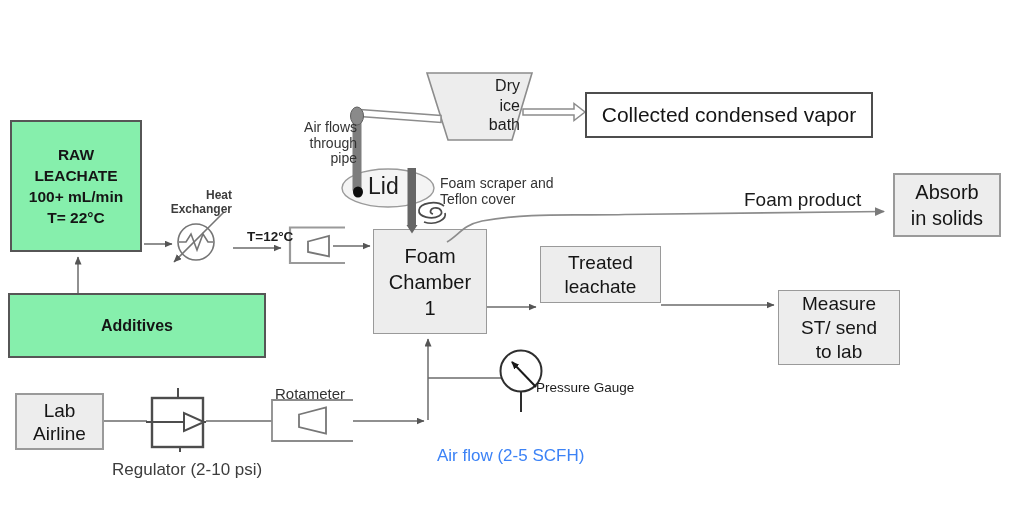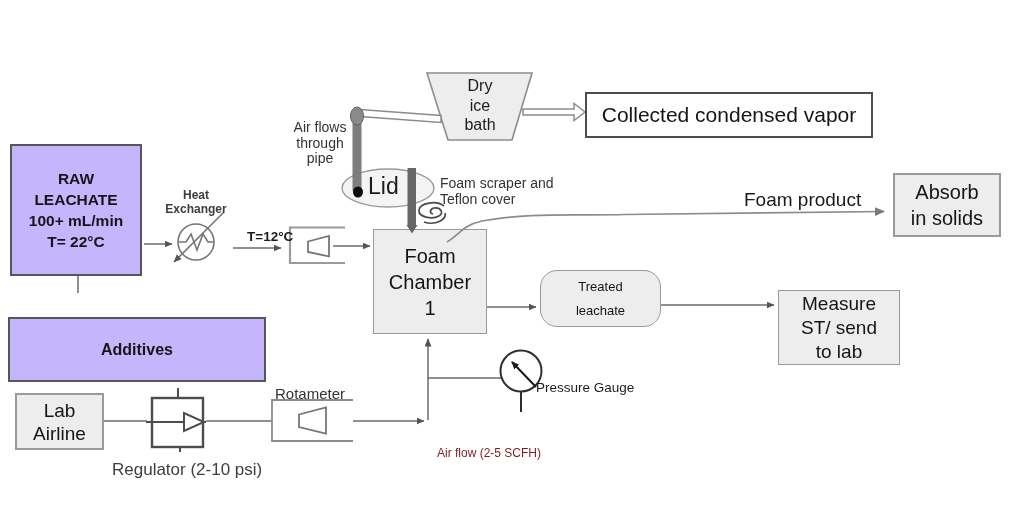--- a/index.html
+++ b/index.html
@@ -2,24 +2,24 @@
 <html><head>
 <meta charset="utf-8">
 <style>
   html,body{margin:0;padding:0;background:#fff;}
   .stage{position:relative;width:1024px;height:512px;background:#ffffff;overflow:hidden;
          font-family:"Liberation Sans", sans-serif;color:#1a1a1a;}
   svg.layer{position:absolute;left:0;top:0;width:1024px;height:512px;}
   .box{position:absolute;box-sizing:border-box;background:#ededed;border:1.6px solid #9a9a9a;
        display:flex;flex-direction:column;justify-content:center;align-items:center;
        text-align:left;color:#151515;}
-  .box.dark{border:2.5px solid #565656;background:#c4b5fd;margin-top:24px;}
+  .box.dark{border:2.5px solid #565656;background:#86efac;}
   .box.white{background:#ffffff;border:2.5px solid #4d4d4d;}
   .lbl{position:absolute;white-space:nowrap;color:#2b2b2b;}
-  .lbl.center{text-align:center;white-space:normal;}
+  .lbl.center{text-align:right;white-space:normal;}
   .bold{font-weight:bold;}
 </style>
 </head>
 <body>
 
 <div class="stage">
 
   <svg class="layer" viewBox="0 0 1024 512">
     <defs>
       <marker id="ah" markerWidth="9" markerHeight="8" refX="7.5" refY="3.5" orient="auto" markerUnits="userSpaceOnUse">
@@ -106,21 +106,21 @@
     <div>Lab</div>
     <div>Airline</div>
   </div>
 
   <div class="box" style="left:373px;top:229px;width:114px;height:105px;font-size:20px;line-height:26px;">
     <div>Foam</div>
     <div>Chamber</div>
     <div>1</div>
   </div>
 
-  <div class="box" style="left:540px;top:270px;width:121px;height:57px;font-size:13px;line-height:24px;border-radius:17px;">
+  <div class="box" style="left:540px;top:246px;width:121px;height:57px;font-size:19px;line-height:24px;">
     <div>Treated</div>
     <div>leachate</div>
   </div>
 
   <div class="box" style="left:778px;top:290px;width:122px;height:75px;font-size:19px;line-height:24px;">
     <div>Measure</div>
     <div>ST/ send</div>
     <div>to lab</div>
   </div>
 
@@ -160,21 +160,21 @@
     <div>ice</div>
     <div>bath</div>
   </div>
 
   <div class="lbl" style="left:275px;top:385px;font-size:15px;color:#333;">Rotameter</div>
 
   <div class="lbl" style="left:112px;top:460px;font-size:17px;color:#3d3d3d;">Regulator (2-10 psi)</div>
 
   <div class="lbl" style="left:536px;top:380px;font-size:13.5px;color:#1c1c1c;">Pressure Gauge</div>
 
-  <div class="lbl" style="left:437px;top:446px;font-size:12px;color:#7f1d1d;">Air flow (2-5 SCFH)</div>
+  <div class="lbl" style="left:437px;top:446px;font-size:17px;color:#3b82f6;">Air flow (2-5 SCFH)</div>
 
   <svg class="layer" viewBox="0 0 1024 512" style="pointer-events:none;">
     <defs>
       <marker id="ahg2" markerWidth="11" markerHeight="10" refX="9" refY="4.5" orient="auto" markerUnits="userSpaceOnUse">
         <path d="M0,0 L10,4.5 L0,9 Z" fill="#7a7a7a"></path>
       </marker>
     </defs>
 
     <g>
       <rect x="407.5" y="168" width="8.5" height="57" fill="#666666"></rect>

